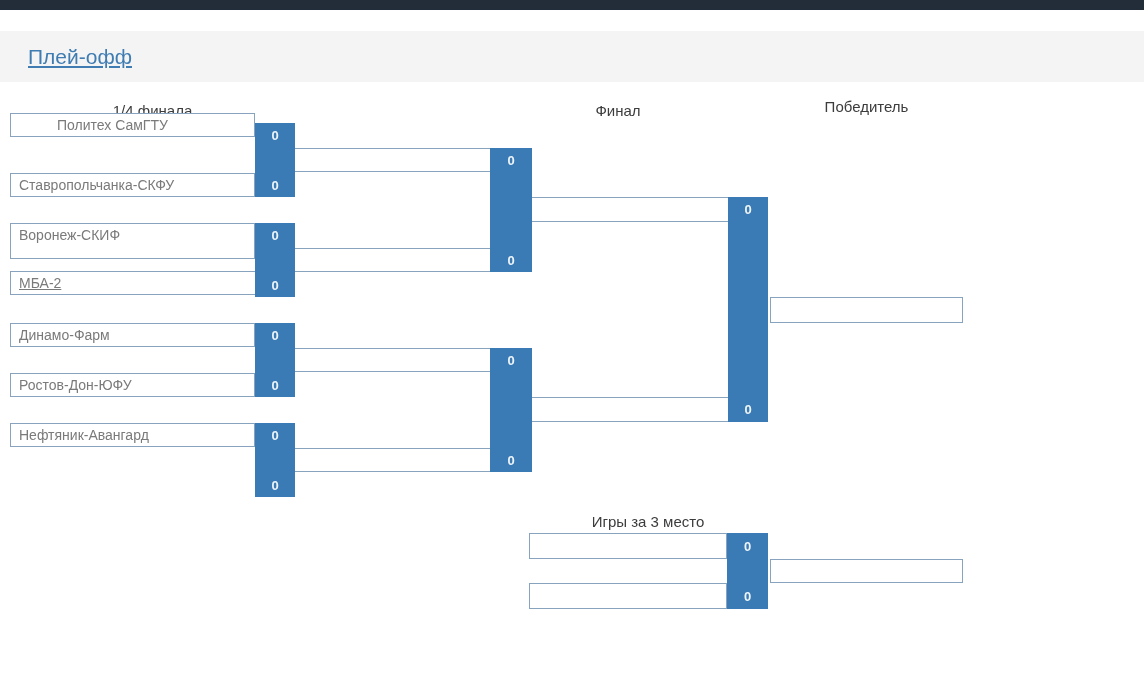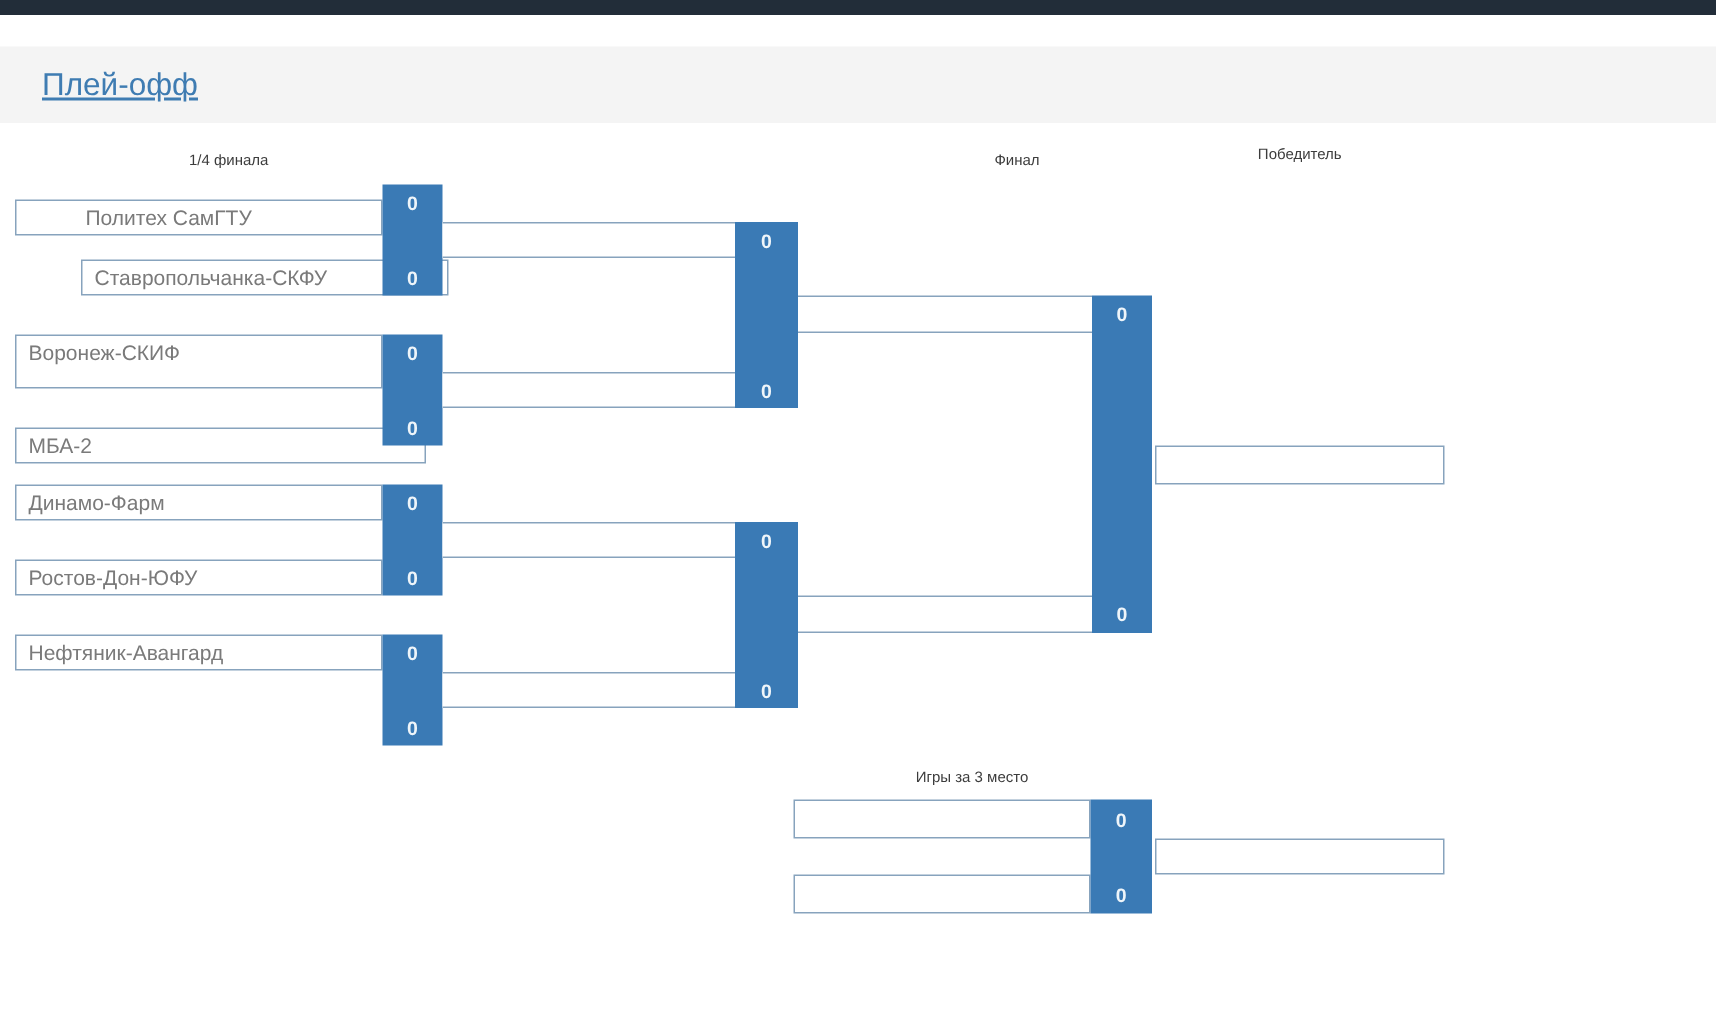--- a/index.html
+++ b/index.html
@@ -8,21 +8,21 @@
 
   .top-bar { position:absolute; left:0; top:0; width:100%; height:10px;
              background:var(--top-bar-bg,#222d39); }
 
   .title-bar { position:absolute; left:0; top:31px; width:100%; height:51px;
                background:var(--header-bar-bg,#f4f4f4); }
   .page-title { position:absolute; left:28px; top:50%; transform:translateY(-50%);
                 margin:0; font-size:21px; font-weight:normal;
                 color:var(--title-blue,#3f7cb2);text-decoration:underline; }
 
-  .col-header { position:absolute; height:18px; text-align:center; font-size:10px;
+  .col-header { position:absolute; height:18px; text-align:center; font-size:15px;
                 color:var(--header-text,#3c3c3c); }
 
   .tbox { position:absolute; box-sizing:border-box; background:#fff;
           border:1px solid var(--border-blue,#87a3bd);
           font-size:14px; color:var(--team-text,#7a7a7a);
           line-height:22px; padding-left:8px; white-space:nowrap; overflow:hidden; }
 
   .slot { position:absolute; box-sizing:border-box; background:#fff;
           border-top:1px solid var(--border-blue,#87a3bd);
           border-bottom:1px solid var(--border-blue,#87a3bd);
@@ -40,33 +40,33 @@
 
 <div class="stage">
 
   <div class="top-bar"></div>
 
   <div class="title-bar">
     <h1 class="page-title">Плей-офф</h1>
   </div>
 
   <div class="col-header" style="left:10px;top:102px;width:285px;">1/4 финала</div>
-  <div class="col-header" style="left:560px;top:102px;width:236px;">Финал</div>
+  <div class="col-header" style="left:500px;top:102px;width:236px;">Финал</div>
   <div class="col-header" style="left:770px;top:98px;width:193px;">Победитель</div>
   <div class="col-header" style="left:530px;top:513px;width:236px;">Игры за 3 место</div>
 
-  <div class="tbox" style="left:10px;top:133px;width:245px;height:24px;padding-left:46px;">Политех СамГТУ</div>
-  <div class="tbox" style="left:10px;top:173px;width:245px;height:24px;margin-left:44px;">Ставропольчанка-СКФУ</div>
+  <div class="tbox" style="left:10px;top:113px;width:245px;height:24px;padding-left:46px;">Политех СамГТУ</div>
+  <div class="tbox" style="left:10px;top:173px;width:245px;height:24px;">Ставропольчанка-СКФУ</div>
   <div class="blk" style="left:255px;top:123px;width:40px;height:74px;">
     <span class="sc top">0</span>
     <span class="sc bot">0</span>
   </div>
 
   <div class="tbox" style="left:10px;top:223px;width:245px;height:36px;">Воронеж-СКИФ</div>
-  <div class="tbox" style="left:10px;top:285px;width:274px;height:24px;">МБА-2</div>
+  <div class="tbox" style="left:10px;top:271px;width:274px;height:24px;text-decoration:underline;">МБА-2</div>
   <div class="blk" style="left:255px;top:223px;width:40px;height:74px;">
     <span class="sc top">0</span>
     <span class="sc bot">0</span>
   </div>
 
   <div class="tbox" style="left:10px;top:373px;width:245px;height:24px;">Ростов-Дон-ЮФУ</div>
   <div class="tbox" style="left:10px;top:323px;width:245px;height:24px;">Динамо-Фарм</div>
   <div class="blk" style="left:255px;top:323px;width:40px;height:74px;">
     <span class="sc top">0</span>
     <span class="sc bot">0</span>

